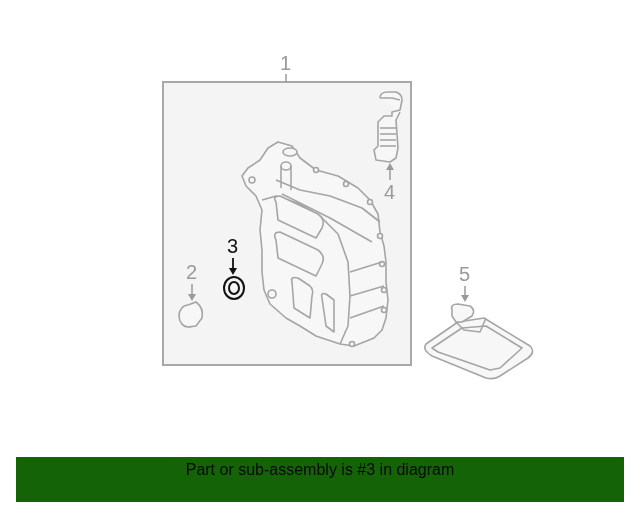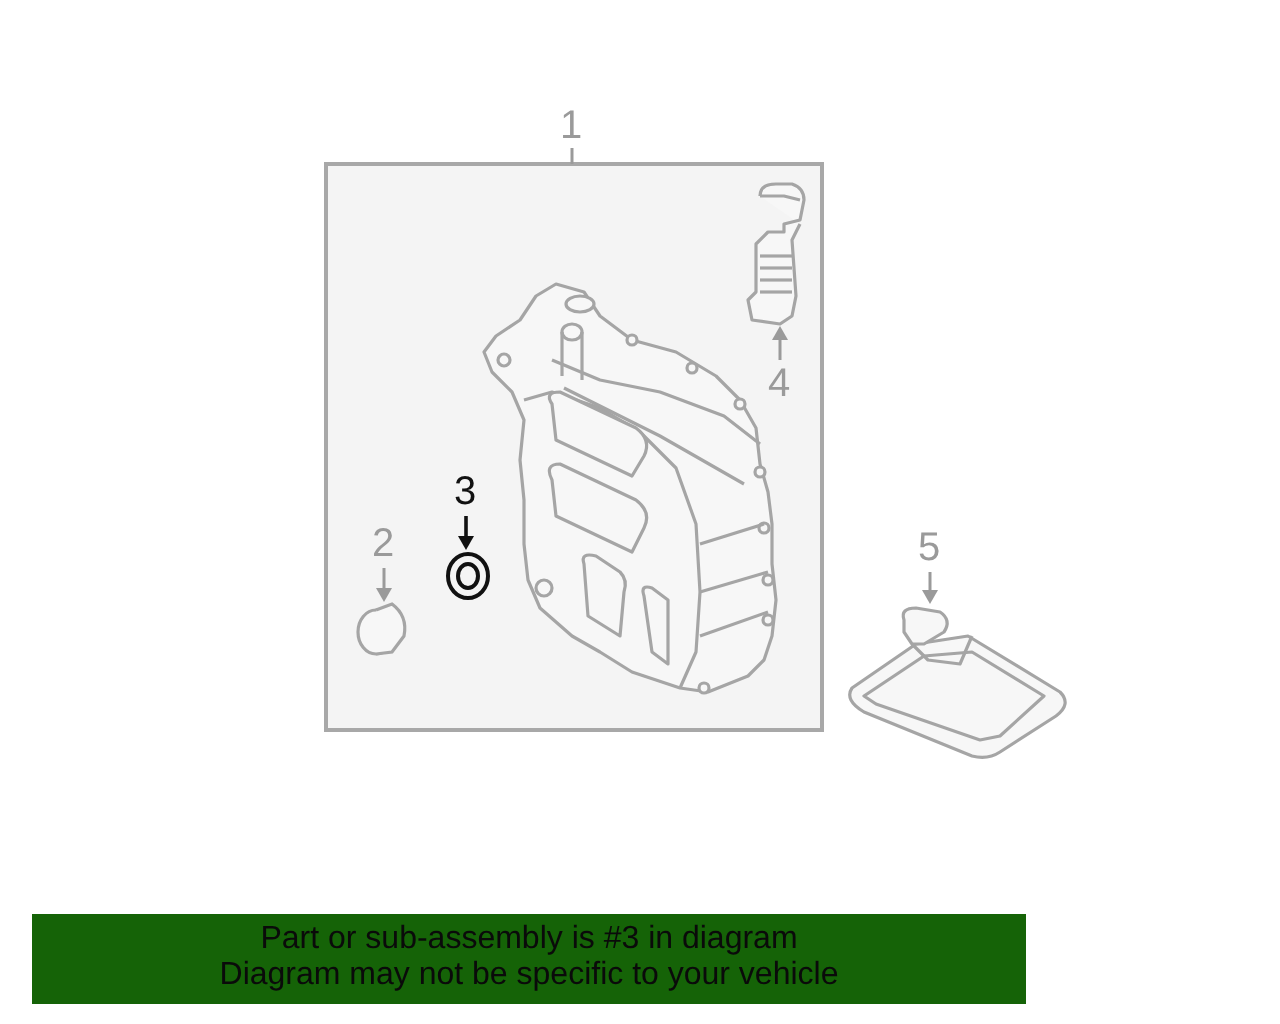--- a/index.html
+++ b/index.html
@@ -4,21 +4,21 @@
   <style>
     html, body { margin: 0; padding: 0; }
     body {
       width: 640px; height: 512px; background: #ffffff; position: relative; overflow: hidden;
       font-family: "Liberation Sans", sans-serif;
     }
     #diagram { position: absolute; left: 0; top: 0; width: 640px; height: 450px; }
     .callout { position: absolute; font-family: "Liberation Sans", sans-serif; font-size: 20px; color: #9a9a9a; line-height: 1; }
     .callout.active { color: #111111; font-weight: normal; }
     #banner {
-      position: absolute; left: 16px; top: 457px; width: 497px; height: 45px;
+      position: absolute; left: 16px; top: 457px; width: 608px; height: 45px;
       background: #156307; color: #0a0a0a; text-align: center;
       font-size: 16px; line-height: 18px; padding-top: 4px; box-sizing: border-box;
     }
     #banner div { white-space: nowrap; }
   </style>
 </head>
 <body>
 
 <svg id="diagram" width="640" height="450" viewBox="0 0 640 450" xmlns="http://www.w3.org/2000/svg">
 
@@ -93,14 +93,13 @@
 </svg>
 
 <div class="callout" style="left:280px; top:53px;">1</div>
 <div class="callout" style="left:186px; top:262px;">2</div>
 <div class="callout active" style="left:227px; top:236px;">3</div>
 <div class="callout" style="left:384px; top:182px;">4</div>
 <div class="callout" style="left:459px; top:264px;">5</div>
 
 <div id="banner">
   <div>Part or sub-assembly is #3 in diagram</div>
-  <div>Diagram may not be specific to your vehicle</div>
 </div>
 
 </body></html>

